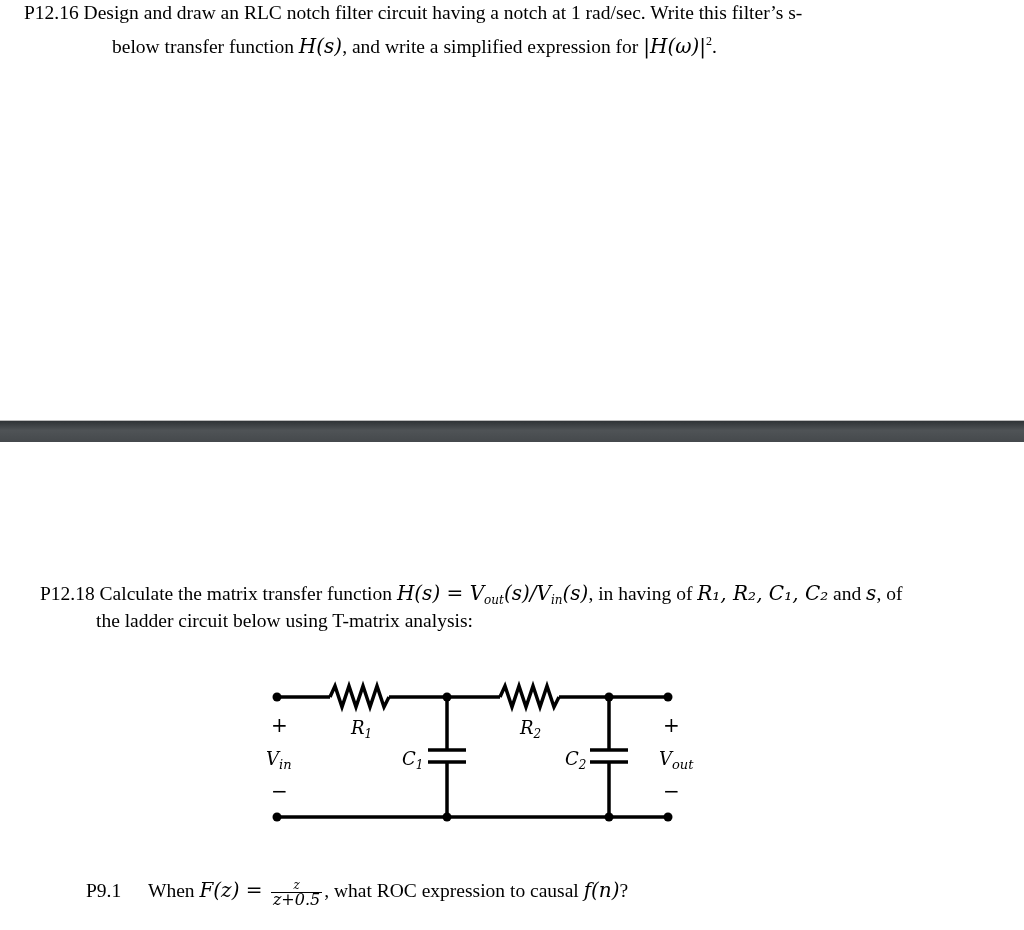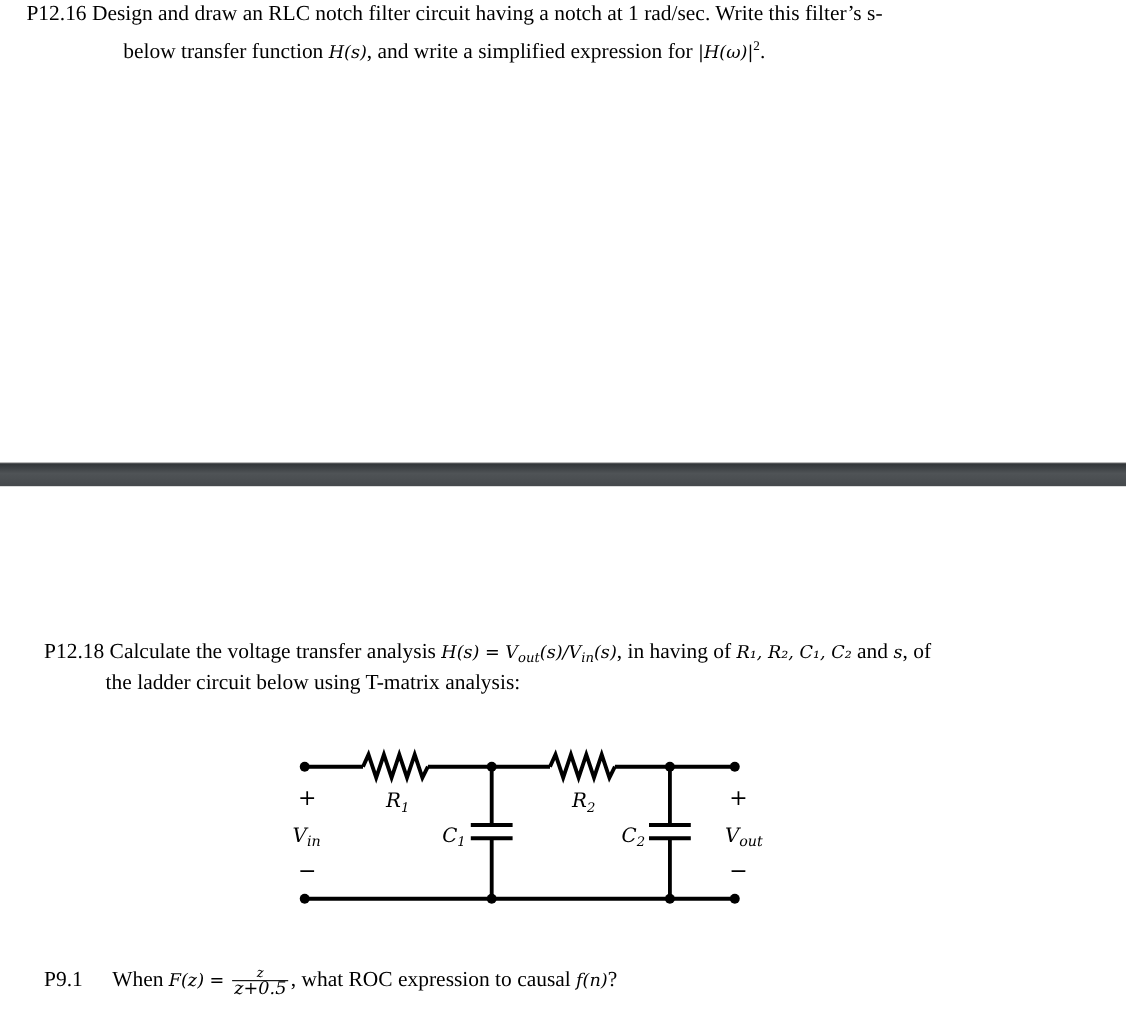--- a/index.html
+++ b/index.html
@@ -1,19 +1,19 @@
 <!DOCTYPE html>
 <html><head>
 <meta charset="utf-8">
 <style>
   html, body { margin:0; padding:0; }
   body { width:1024px; height:930px; background:#ffffff; position:relative; overflow:hidden;
          font-family:"Liberation Serif", "DejaVu Serif", serif; color:#000; }
   .line { position:absolute; font-size:19.5px; white-space:nowrap; line-height:24px; }
-  i.m { font-style:italic; font-family:"DejaVu Serif", serif; font-size:16px; }
+  i.m { font-style:italic; font-family:"DejaVu Serif", serif; font-size:20px; }
   sub { font-size:12px; vertical-align:-4px; font-family:"DejaVu Serif", serif; }
   sup { font-size:12px; vertical-align:8px; }
   .divider { position:absolute; left:0; top:420px; width:1024px; height:21px;
              background:linear-gradient(#2f3336, #4f5356 45%, #45494c); border-top:1px solid #bbb; }
   .frac { display:inline-block; vertical-align:middle; text-align:center; font-family:"DejaVu Serif", serif; font-style:italic; margin:0 2px; }
   .frac .n { display:block; font-size:12px; line-height:13px; padding:0 2px; border-bottom:1px solid #000; }
   .frac .d { display:block; font-size:16px; line-height:14px; padding:0 2px; }
   svg text { font-family:"DejaVu Serif", serif; }
 </style>
 </head>
@@ -24,21 +24,21 @@
   <span>Design and draw an RLC notch filter circuit having a notch at 1 rad/sec.  Write this filter’s s-</span>
 </div>
 <div class="line" style="left:112px; top:29px;">
   <span>below transfer function </span><i class="m">H(s)</i><span>, and write a simplified expression for </span><i class="m">|H(ω)|</i><sup>2</sup><span>.</span>
 </div>
 
 <div class="divider"></div>
 
 <div class="line" style="left:40px; top:581px;">
   <span>P12.18</span>
-  <span>Calculate the voltage transfer analysis </span><i class="m">H(s) = V</i><sub style="font-style:italic">out</sub><i class="m">(s)/V</i><sub style="font-style:italic">in</sub><i class="m">(s)</i><span>, in having of </span><i class="m">R₁, R₂, C₁, C₂</i><span> and </span><i class="m">s</i><span>, of</span>
+  <span>Calculate the matrix transfer function </span><i class="m">H(s) = V</i><sub style="font-style:italic">out</sub><i class="m">(s)/V</i><sub style="font-style:italic">in</sub><i class="m">(s)</i><span>, in having of </span><i class="m">R₁, R₂, C₁, C₂</i><span> and </span><i class="m">s</i><span>, of</span>
 </div>
 <div class="line" style="left:96px; top:609px;">
   <span>the ladder circuit below using T-matrix analysis:</span>
 </div>
 
 <svg style="position:absolute; left:0; top:0;" width="1024" height="930">
   <g stroke="#000" stroke-width="3.5" fill="none" stroke-linejoin="miter">
 
     <line x1="277" y1="697" x2="330" y2="697"></line>
     <polyline points="330,697 335,686 342,707 349,686 356,707 363,686 370,707 377,686 384,707 389,697"></polyline>
@@ -78,14 +78,14 @@
   </g>
   <g font-size="20" font-style="normal">
     <text x="271" y="732">+</text>
     <text x="271" y="798">−</text>
     <text x="663" y="732">+</text>
     <text x="663" y="798">−</text>
   </g>
 </svg>
 
 <div class="line" style="left:40px; top:878px;">
-  <span style="display:inline-block; width:62px;">P9.1</span><span>When </span><i class="m">F(z) = </i><span class="frac"><span class="n">z</span><span class="d">z+0.5</span></span><span>, what ROC expression to causal </span><i class="m">f(n)</i><span>?</span>
+  <span style="display:inline-block; width:62px;margin-left:46px;">P9.1</span><span>When </span><i class="m">F(z) = </i><span class="frac"><span class="n">z</span><span class="d">z+0.5</span></span><span>, what ROC expression to causal </span><i class="m">f(n)</i><span>?</span>
 </div>
 
 </body></html>

